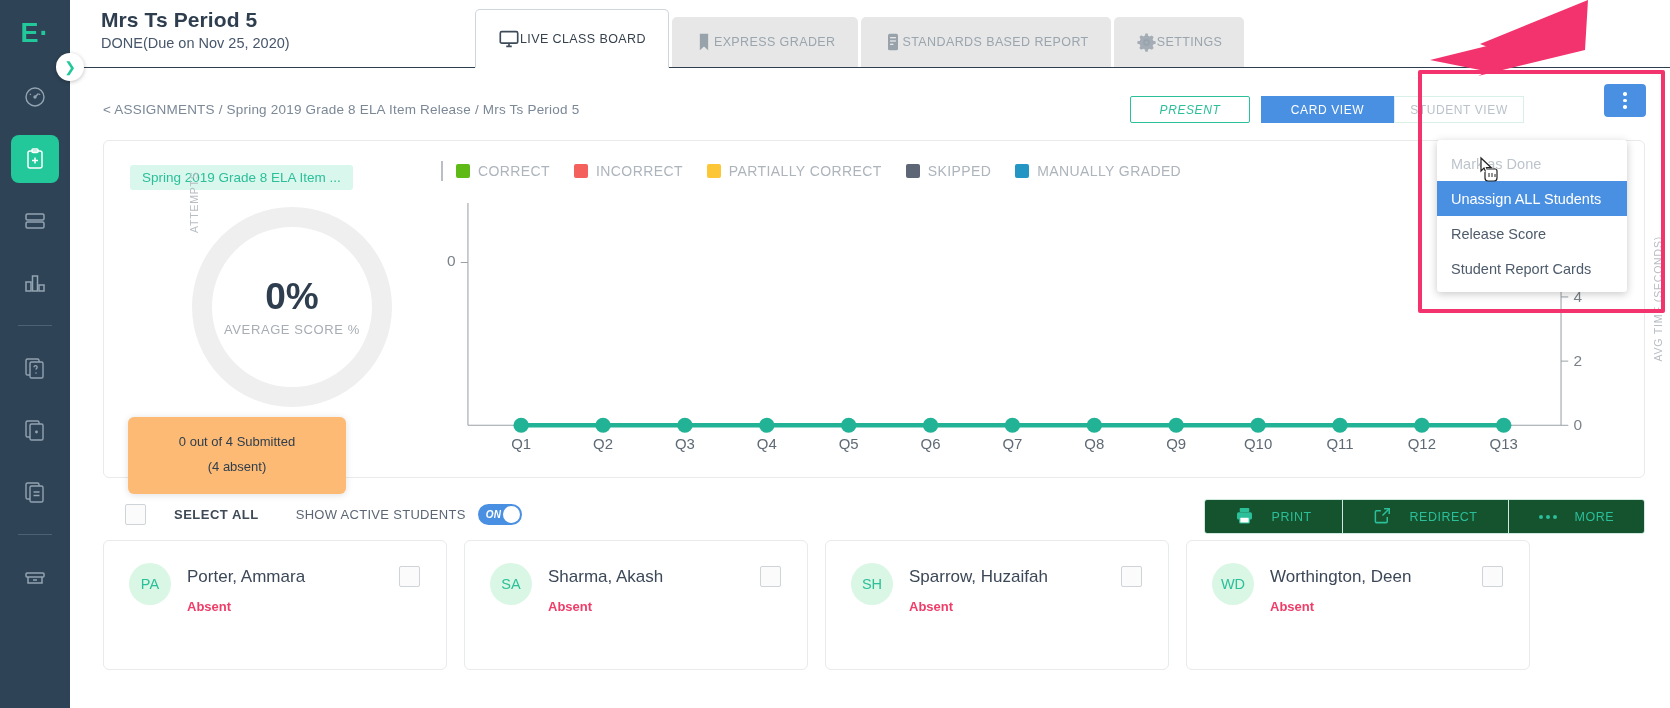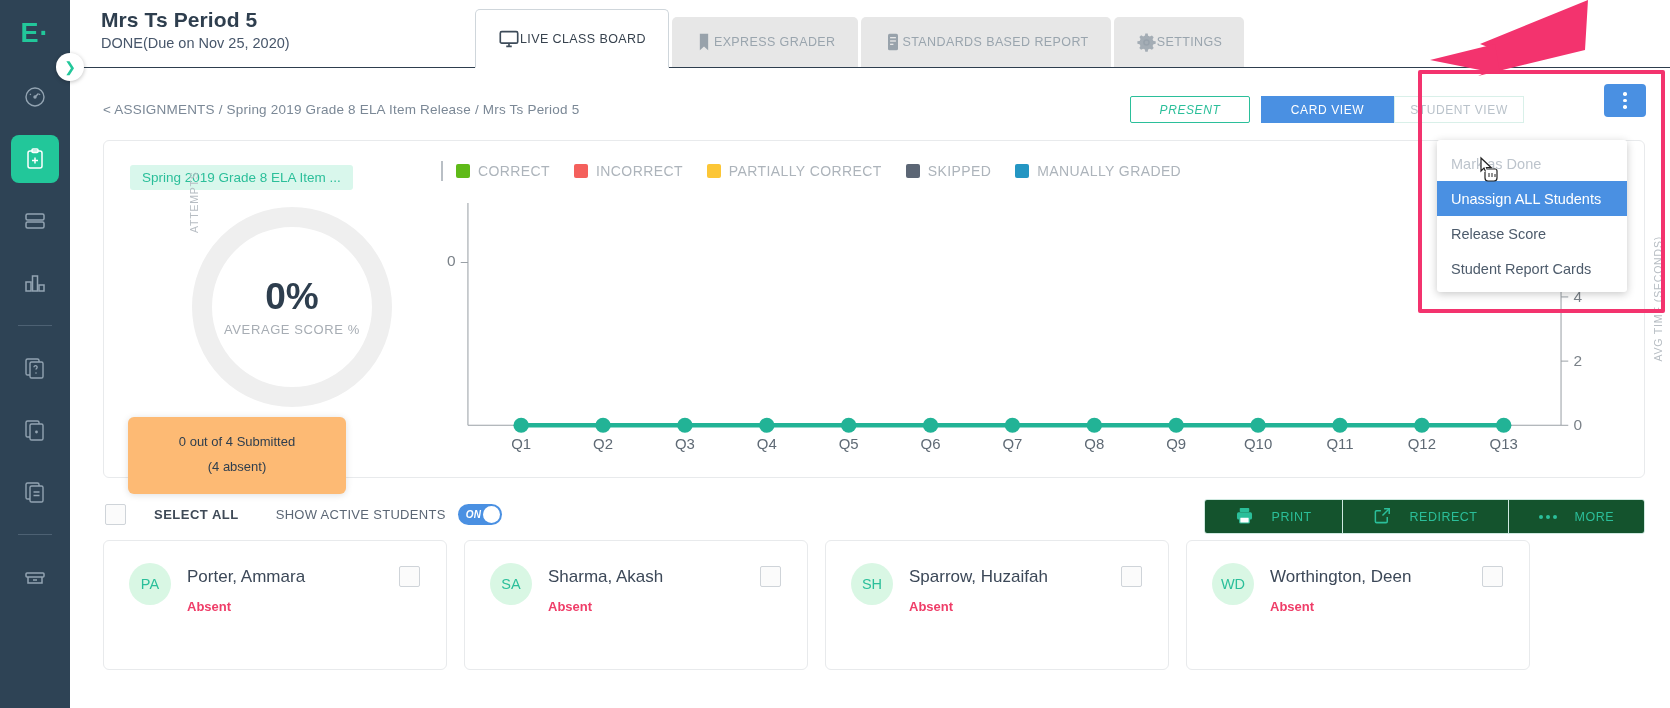--- a/index.html
+++ b/index.html
@@ -157,21 +157,21 @@
   .ylabel-left {
     position: absolute; left: 84px; top: 92px; font-size: 10.5px; color: #b7bdc3;
     letter-spacing: .8px; transform: rotate(-90deg); transform-origin: left top; white-space: nowrap;
   }
   .ylabel-right {
     position: absolute; right: -8px; top: 95px; font-size: 10.5px; color: #b7bdc3;
     letter-spacing: .8px; transform: rotate(-90deg); transform-origin: right top; white-space: nowrap;
   }
 
   
-  .toolbar { position: absolute; left: 28px; top: 428px; right: 25px; height: 44px; }
+  .toolbar { position: absolute; left: 48px; top: 428px; right: 25px; height: 44px; }
   .chk {
     width: 21px; height: 21px; border: 1px solid #cfd4d9; border-radius: 2px;
     background: #fbfbfb; display: inline-block; vertical-align: middle;
   }
   .tb-left { position: absolute; left: 7px; top: 8px; display: flex; align-items: center; gap: 0; }
   .tb-left .sel-all { font-size: 13px; font-weight: bold; color: #3f4a57; letter-spacing: .5px; margin-left: 28px; }
   .tb-left .sas { font-size: 13px; color: #5c6775; letter-spacing: .3px; margin-left: 37px; }
   .toggle {
     margin-left: 12px; width: 44px; height: 21px; background: #4a90e2; border-radius: 11px;
     display: flex; align-items: center; justify-content: flex-start; position: relative; font-style: italic;

